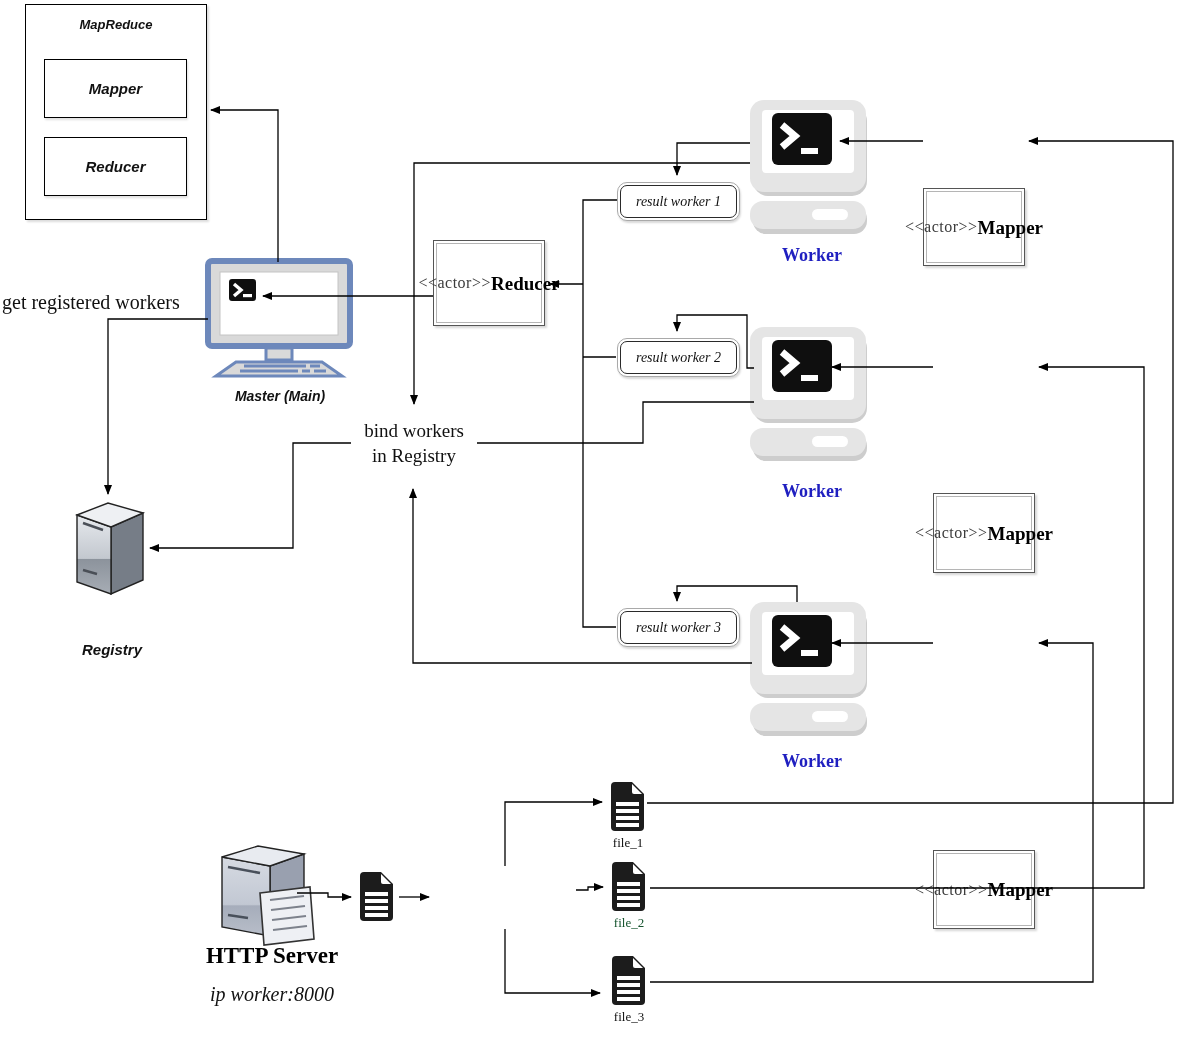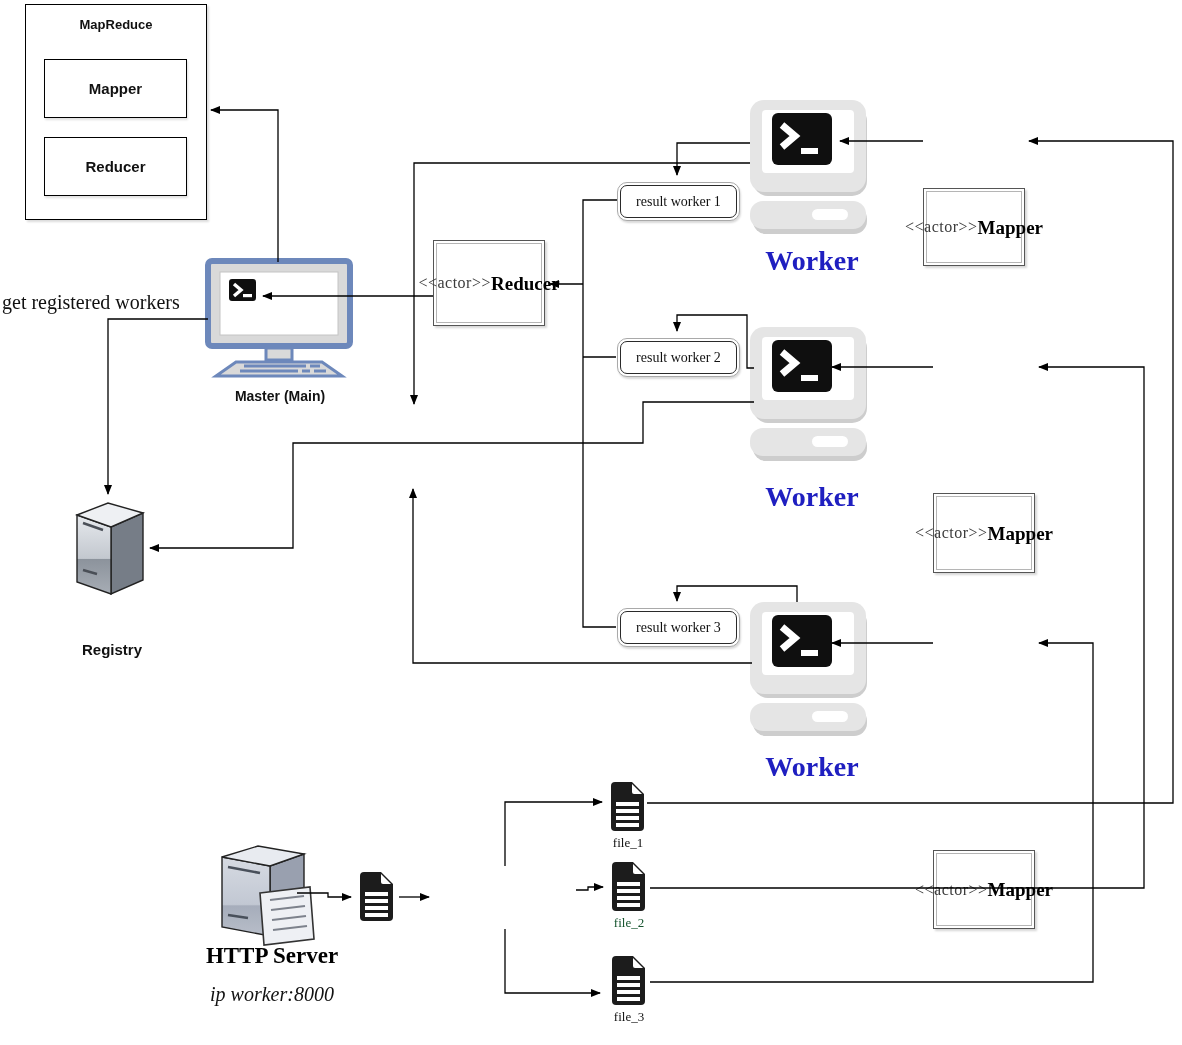--- a/index.html
+++ b/index.html
@@ -12,26 +12,26 @@
   
   .dbl{border:1px solid #555;background:#fff;box-shadow:2px 2px 2px rgba(0,0,0,.16);position:relative;}
   .dbl::before{content:"";position:absolute;inset:2px;border:1px solid #b5b5b5;pointer-events:none;}
   .dbl-content{position:relative;width:100%;height:100%;display:flex;flex-direction:row;
                align-items:center;justify-content:center;}
   
   .resultbox{border:1px solid #a9a9a9;border-radius:10px;background:#fff;padding:2px;
              box-shadow:1px 2px 2px rgba(0,0,0,.15);}
   .resultbox .inner{border:1.4px solid #2a2a2a;border-radius:7px;width:100%;height:100%;
                     box-sizing:border-box;display:flex;align-items:center;justify-content:center;
-                    font-family:"Liberation Serif",serif;font-size:14px;color:#111;background:#fff;}
+                    font-family:"Liberation Serif",serif;font-size:14px;color:#111;background:#fff;font-style:italic;}
   .serif{font-family:Liberation Serif, serif;}
   .stereotype{font-family:"Liberation Serif",serif;font-size:16px;color:#3c3c3c;letter-spacing:.5px;}
   .actorname{font-family:"Liberation Serif",serif;font-size:19px;font-weight:bold;color:#000;line-height:21px;}
-  .worker-label{font-family:"Liberation Serif",serif;font-size:28px;font-weight:bold;text-align:center;}
-  .sans-bold{font-weight:bold;color:#111;}
+  .worker-label{font-family:"Liberation Serif",serif;font-size:18px;font-weight:bold;text-align:center;}
+  .sans-bold{font-weight:bold;color:#111;font-style:italic;}
   #connectors{position:absolute;left:0;top:0;z-index:5;pointer-events:none;}
   .node{z-index:2;}
   .overlabel{z-index:6;}
 </style>
 </head>
 <body>
 
 <div id="canvas">
 
   <svg id="connectors" width="1182" height="1045" viewBox="0 0 1182 1045">
@@ -87,20 +87,24 @@
     <div class="abs box center" style="left:18px;top:54px;width:141px;height:57px;box-shadow:1px 2px 2px rgba(0,0,0,.12);">
       <span class="sans-bold" style="font-size:15px;">Mapper</span>
     </div>
     <div class="abs box center" style="left:18px;top:132px;width:141px;height:57px;box-shadow:1px 2px 2px rgba(0,0,0,.12);">
       <span class="sans-bold" style="font-size:15px;">Reducer</span>
     </div>
   </div>
 
   <div class="abs serif node" style="left:2px;top:291px;font-size:20px;color:#111;white-space:nowrap;">get registered workers</div>
 
+  <div class="abs serif overlabel" style="left:351px;top:418px;width:126px;background:#fff;text-align:center;font-size:19px;line-height:25px;color:#111;">
+    <div>bind workers</div>
+    <div>in Registry</div>
+  </div>
 
   <div class="abs node" style="left:202px;top:256px;width:152px;height:122px;">
     <svg width="152" height="122" viewBox="0 0 152 122">
       <rect x="6" y="5" width="142" height="85" rx="4" fill="#d9d9d9" stroke="#6d88bb" stroke-width="6"></rect>
       <rect x="18" y="16" width="118" height="63" fill="#ffffff" stroke="#c4c4c4" stroke-width="1"></rect>
       <g>
         <rect x="27" y="23" width="27" height="22" rx="3" fill="#0f0f0f"></rect>
         <path d="M32,28 l7,6 l-7,6" stroke="#fff" stroke-width="3.4" fill="none"></path>
         <rect x="41" y="38" width="9" height="3.2" fill="#fff"></rect>
       </g>

